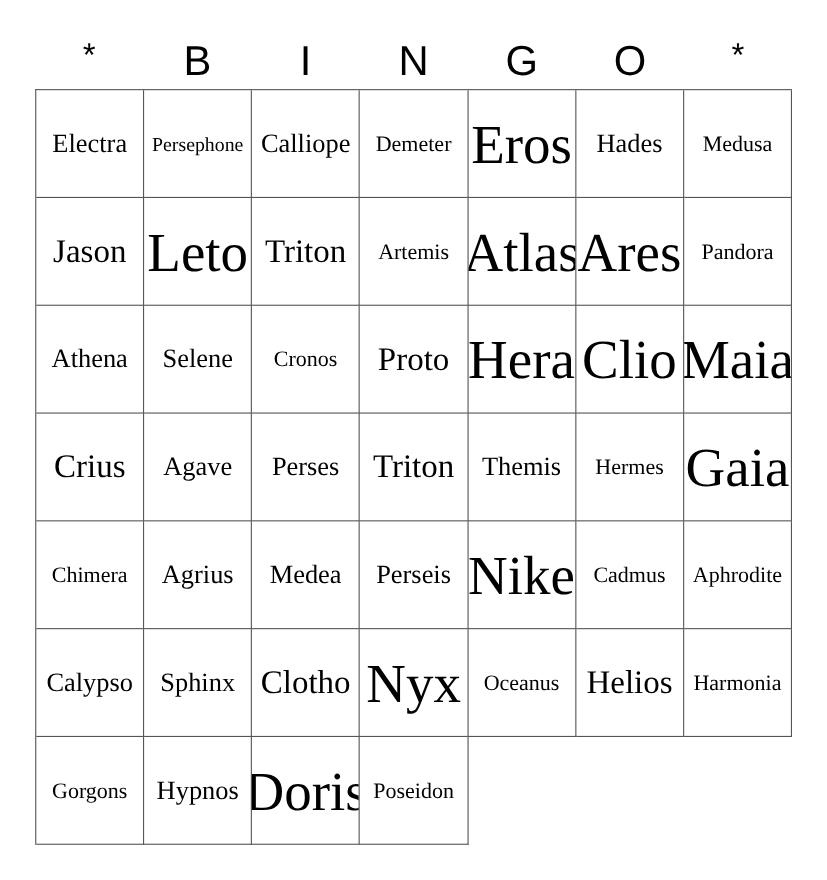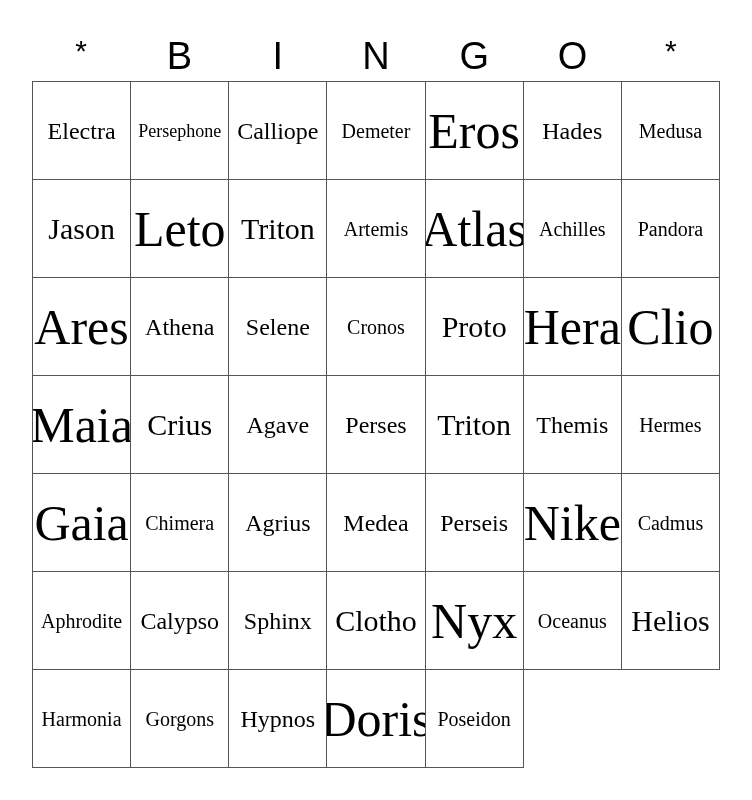--- a/index.html
+++ b/index.html
@@ -89,24 +89,23 @@
   <div class="cell s19">Demeter</div>
   <div class="cell s38">Eros</div>
   <div class="cell s23">Hades</div>
   <div class="cell s19">Medusa</div>
 
   <div class="cell s29">Jason</div>
   <div class="cell s38">Leto</div>
   <div class="cell s29">Triton</div>
   <div class="cell s19">Artemis</div>
   <div class="cell s38">Atlas</div>
-  <div class="cell s19">Achilles</div>
 
+  <div class="cell s38">Ares</div>
   <div class="cell s19">Pandora</div>
-  <div class="cell s38">Ares</div>
   <div class="cell s23">Athena</div>
   <div class="cell s23">Selene</div>
   <div class="cell s19">Cronos</div>
   <div class="cell s29">Proto</div>
   <div class="cell s38">Hera</div>
 
   <div class="cell s38">Clio</div>
   <div class="cell s38">Maia</div>
   <div class="cell s29">Crius</div>
   <div class="cell s23">Agave</div>

